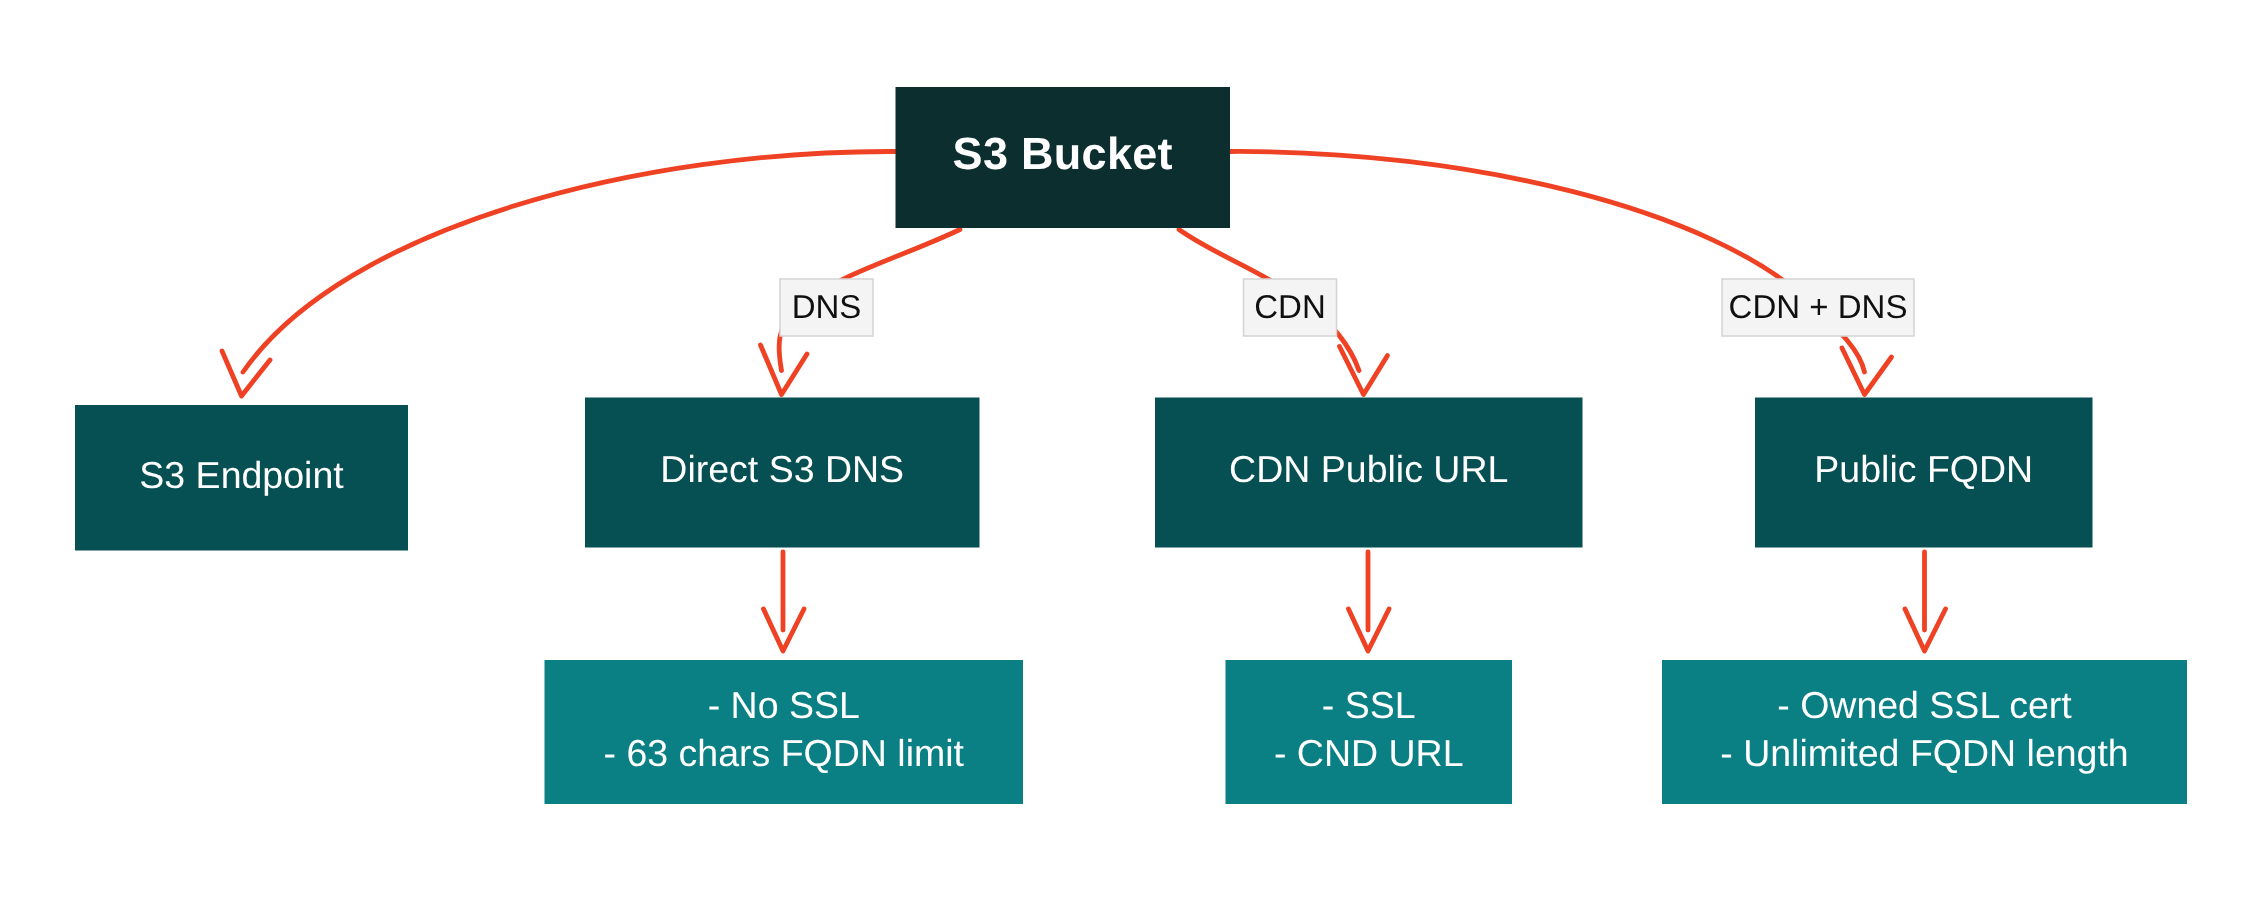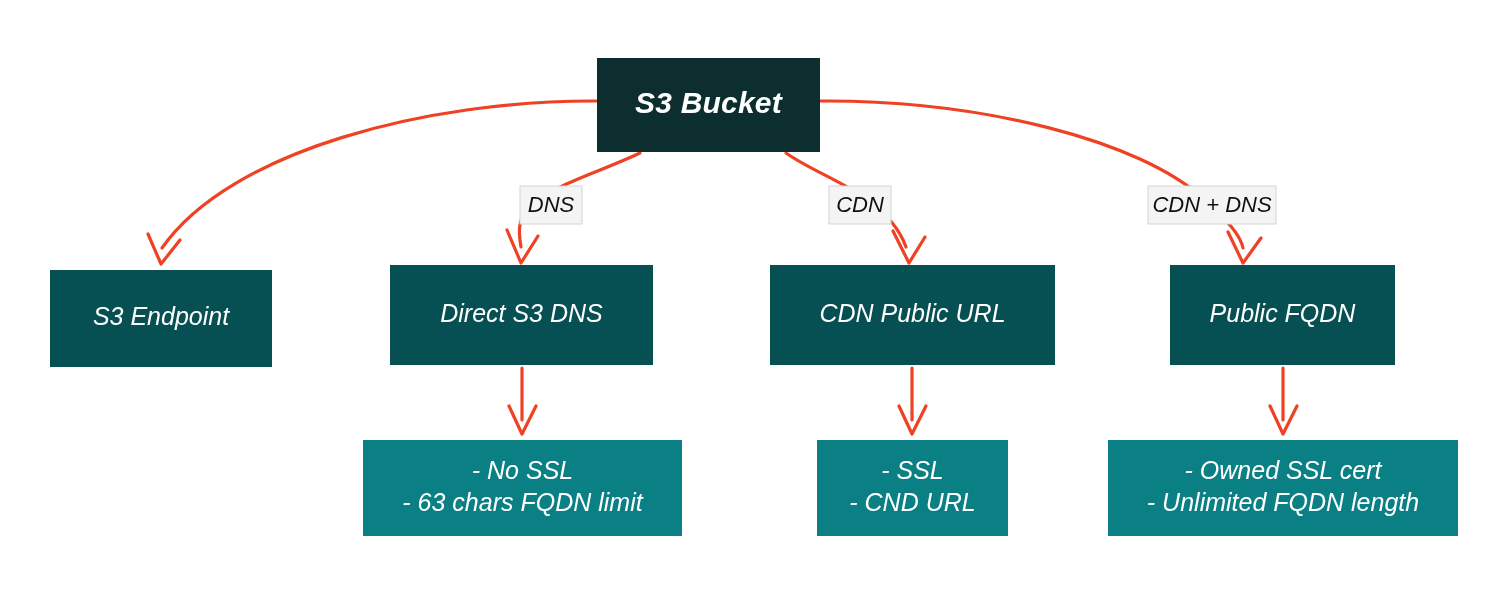--- a/index.html
+++ b/index.html
@@ -12,21 +12,20 @@
     width: 1508px;
     height: 603px;
     overflow: hidden;
     font-family: "Liberation Sans", sans-serif;
   }
   #diagram-root {
     position: relative;
     width: 1216px;
     height: 603px;
     background: #ffffff;
-    font-style: italic;
   }
   svg#diagram-svg {
     position: absolute;
     top: 0;
     left: 0;
     width: 1508px;
     height: 603px;
     display: block;
   }
   .node-rect {

